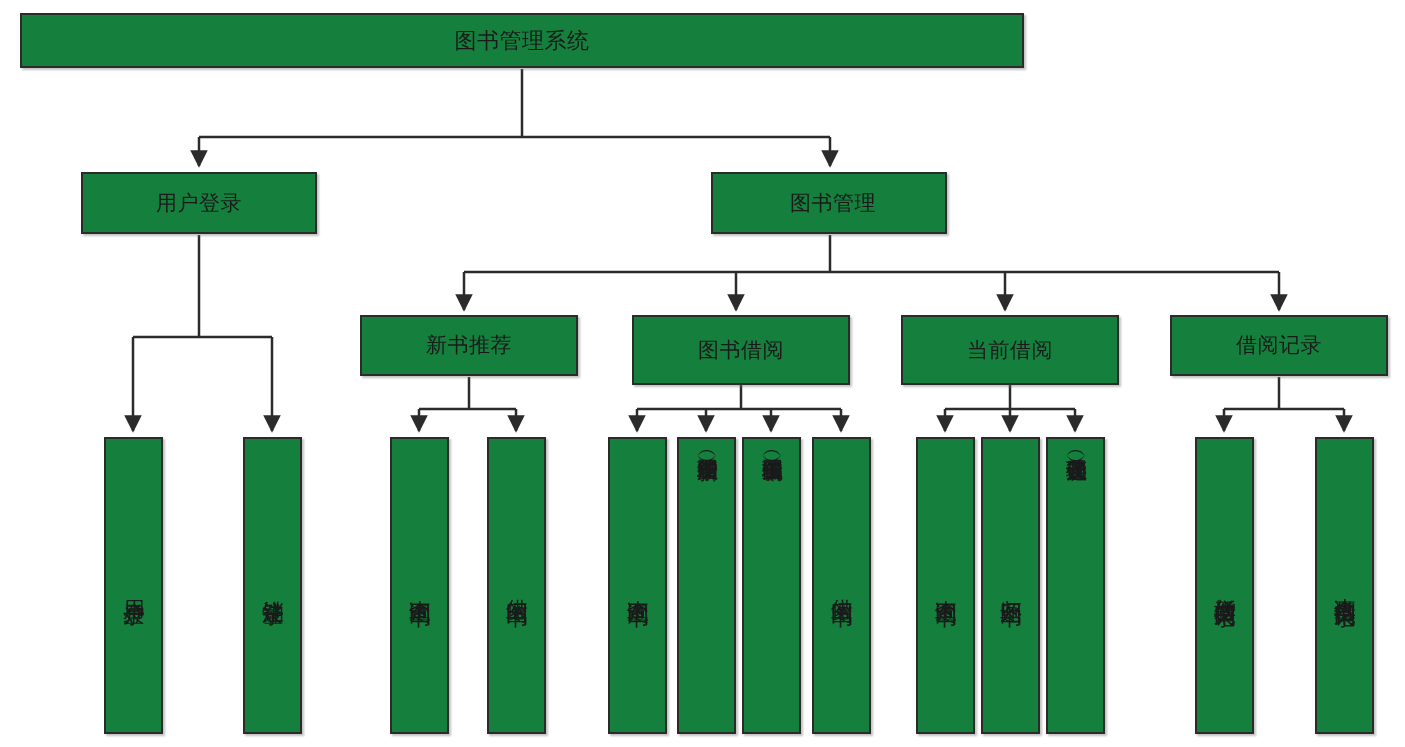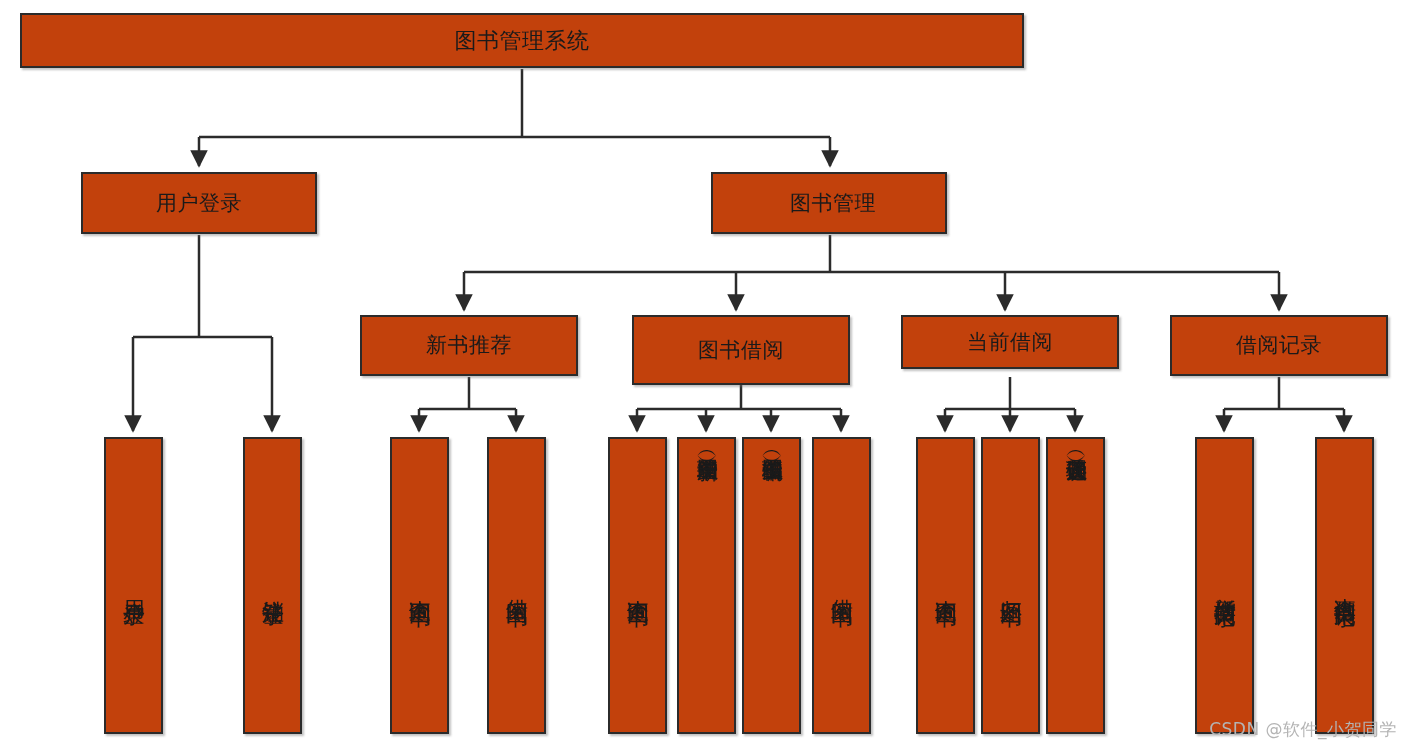--- a/index.html
+++ b/index.html
@@ -22,21 +22,21 @@
     position: absolute;
     left: 0;
     top: 0;
     width: 1405px;
     height: 747px;
     pointer-events: none;
   }
   .node {
     position: absolute;
     box-sizing: border-box;
-    background: #c2410c;
+    background: #15803d;
     border: 2px solid #2b2b2b;
     box-shadow: 2px 2px 2px rgba(120,120,120,0.45);
     display: flex;
     align-items: center;
     justify-content: center;
     color: #1a1a1a;
     z-index: 2;
   }
   .node .label {
     display: block;
@@ -152,21 +152,21 @@
   <div class="node horizontal" style="left:711px; top:172px; width:236px; height:62px;padding-left:8px;">
     <span class="label">图书管理</span>
   </div>
 
   <div class="node horizontal" style="left:360px; top:315px; width:218px; height:61px;">
     <span class="label">新书推荐</span>
   </div>
   <div class="node horizontal" style="left:632px; top:315px; width:218px; height:70px;">
     <span class="label">图书借阅</span>
   </div>
-  <div class="node horizontal" style="left:901px; top:315px; width:218px; height:54px;">
+  <div class="node horizontal" style="left:901px; top:315px; width:218px; height:70px;">
     <span class="label">当前借阅</span>
   </div>
   <div class="node horizontal" style="left:1170px; top:315px; width:218px; height:61px;">
     <span class="label">借阅记录</span>
   </div>
 
   <div class="node vertical center" style="left:104px; top:437px; width:59px; height:297px;">
     <span class="label">用户登录</span>
   </div>
   <div class="node vertical center" style="left:243px; top:437px; width:59px; height:297px;">
@@ -203,15 +203,14 @@
     <span class="label">确认归还（管理员）</span>
   </div>
 
   <div class="node vertical center" style="left:1195px; top:437px; width:59px; height:297px;">
     <span class="label">新增借阅记录</span>
   </div>
   <div class="node vertical center" style="left:1315px; top:437px; width:59px; height:297px;">
     <span class="label">查询借阅记录</span>
   </div>
 
-  <div id="watermark">CSDN @软件_小贺同学</div>
 
 </div>
 
 </body></html>

